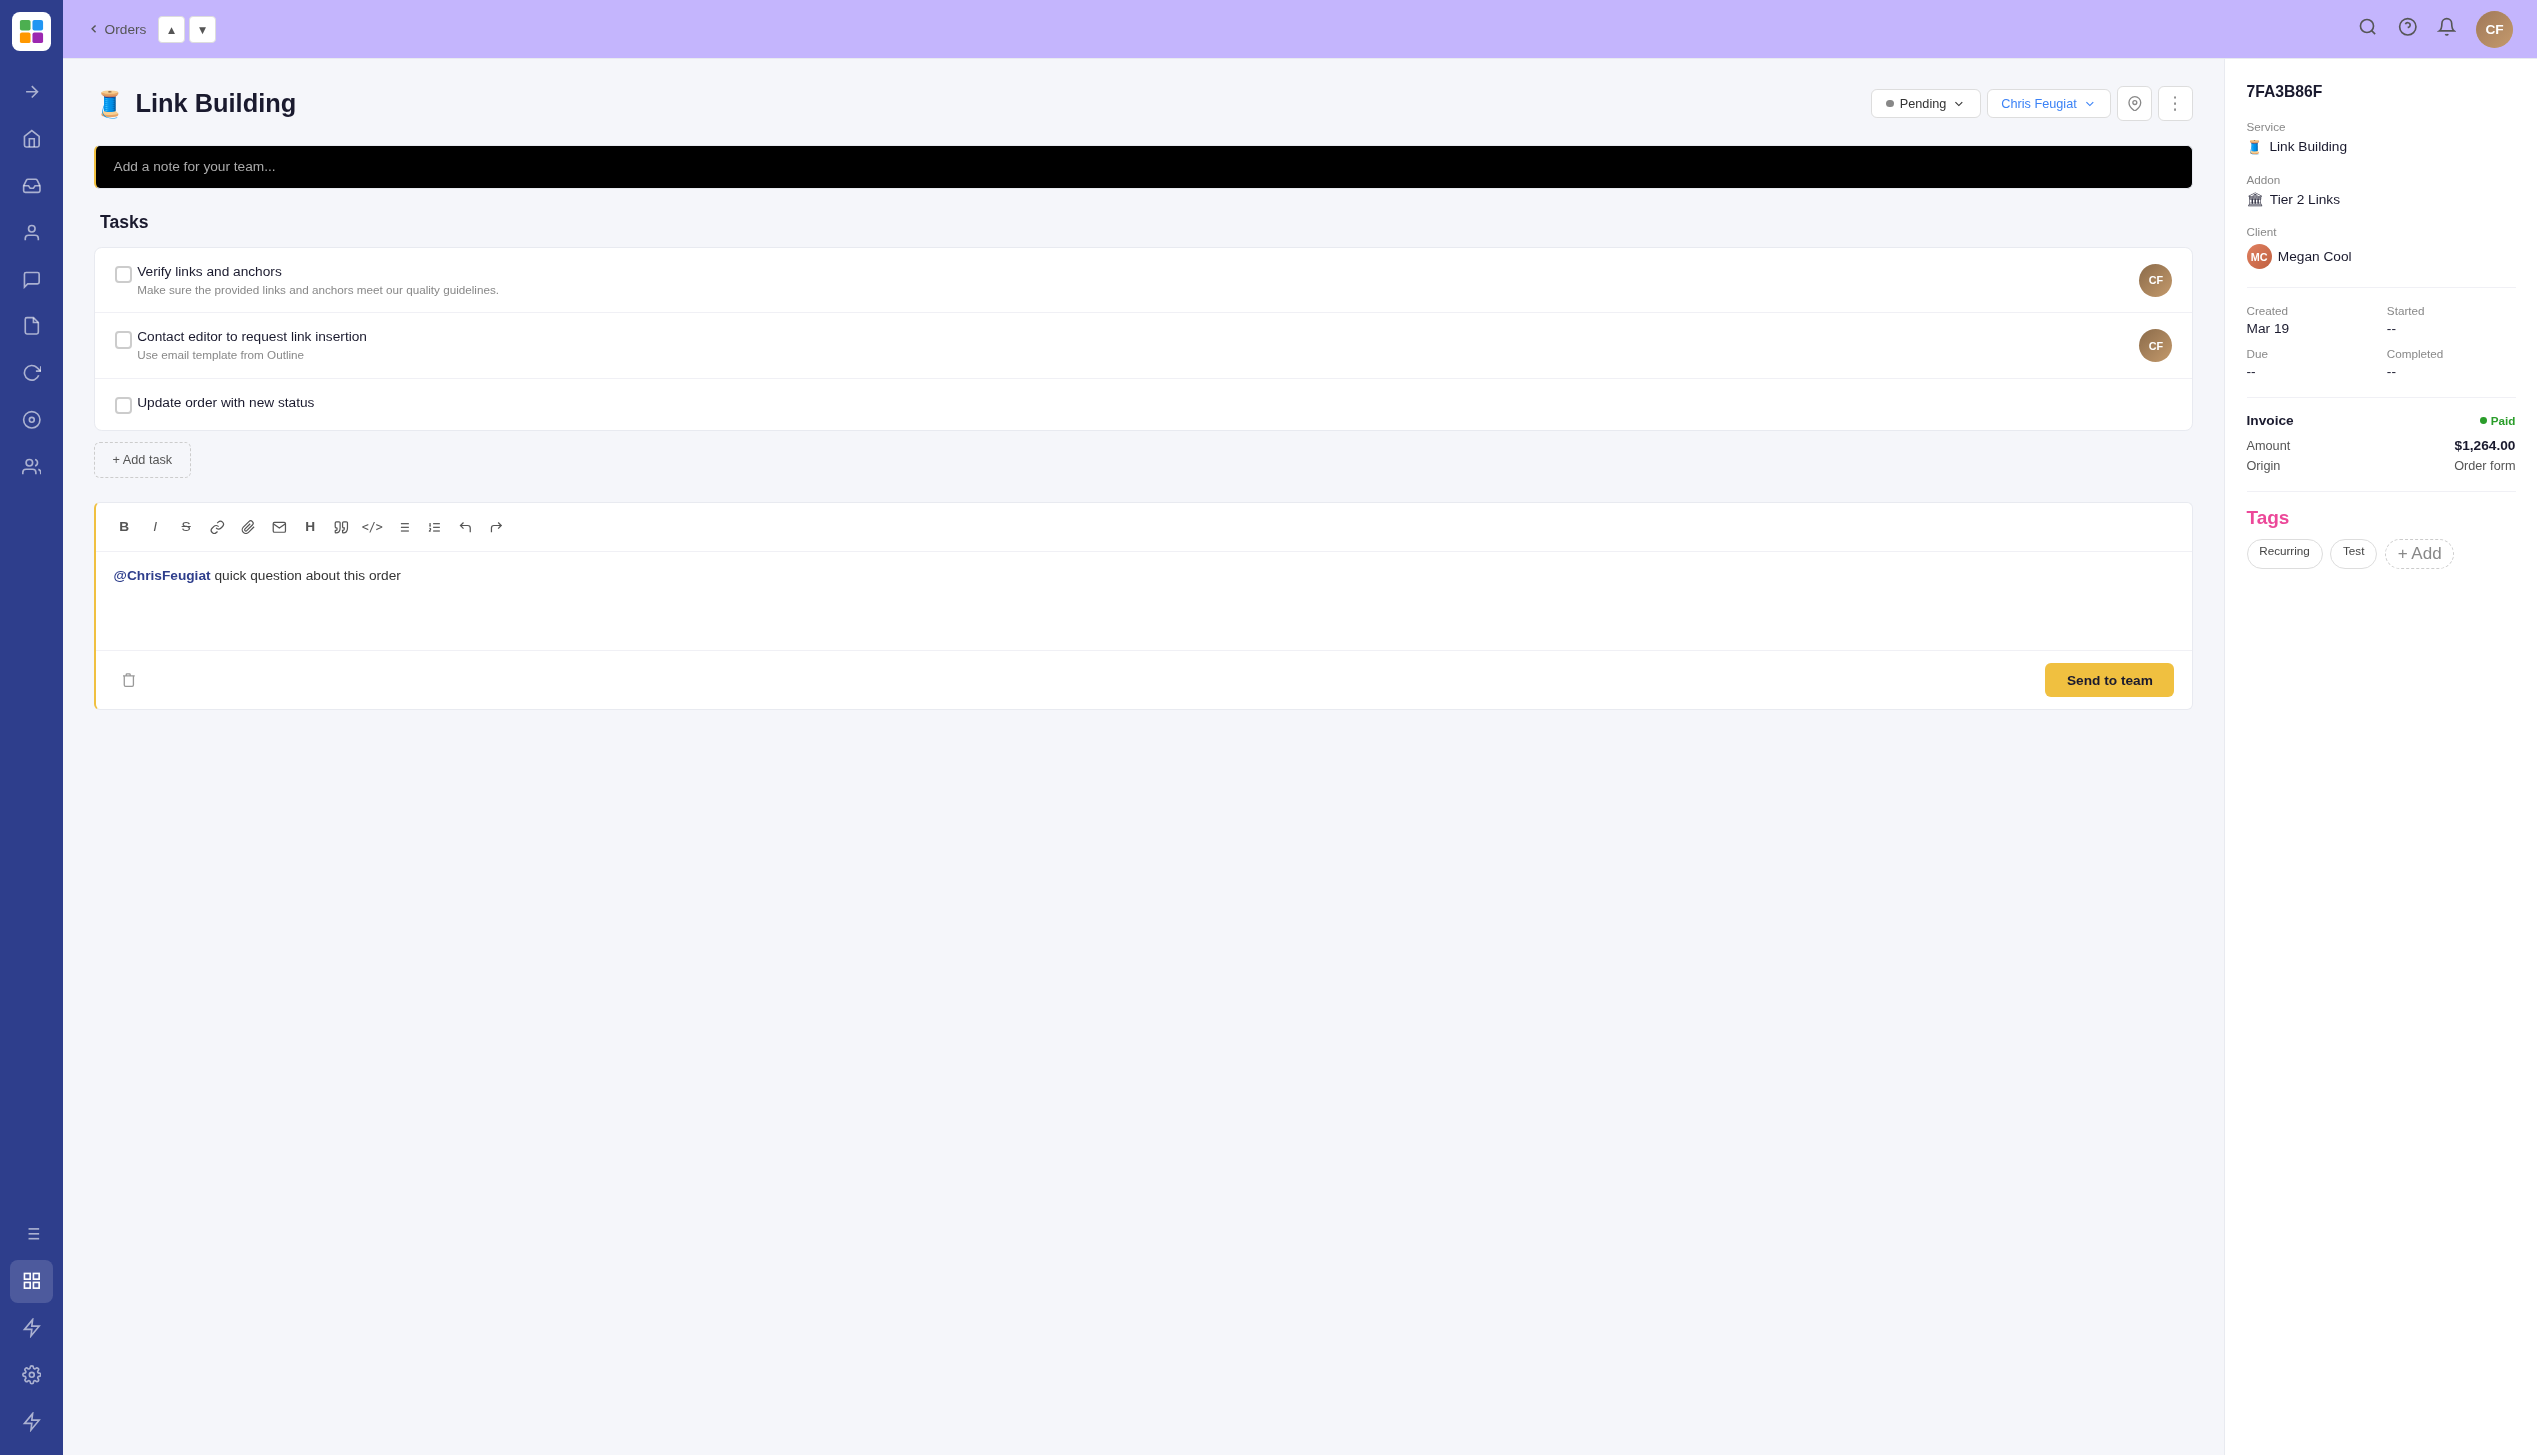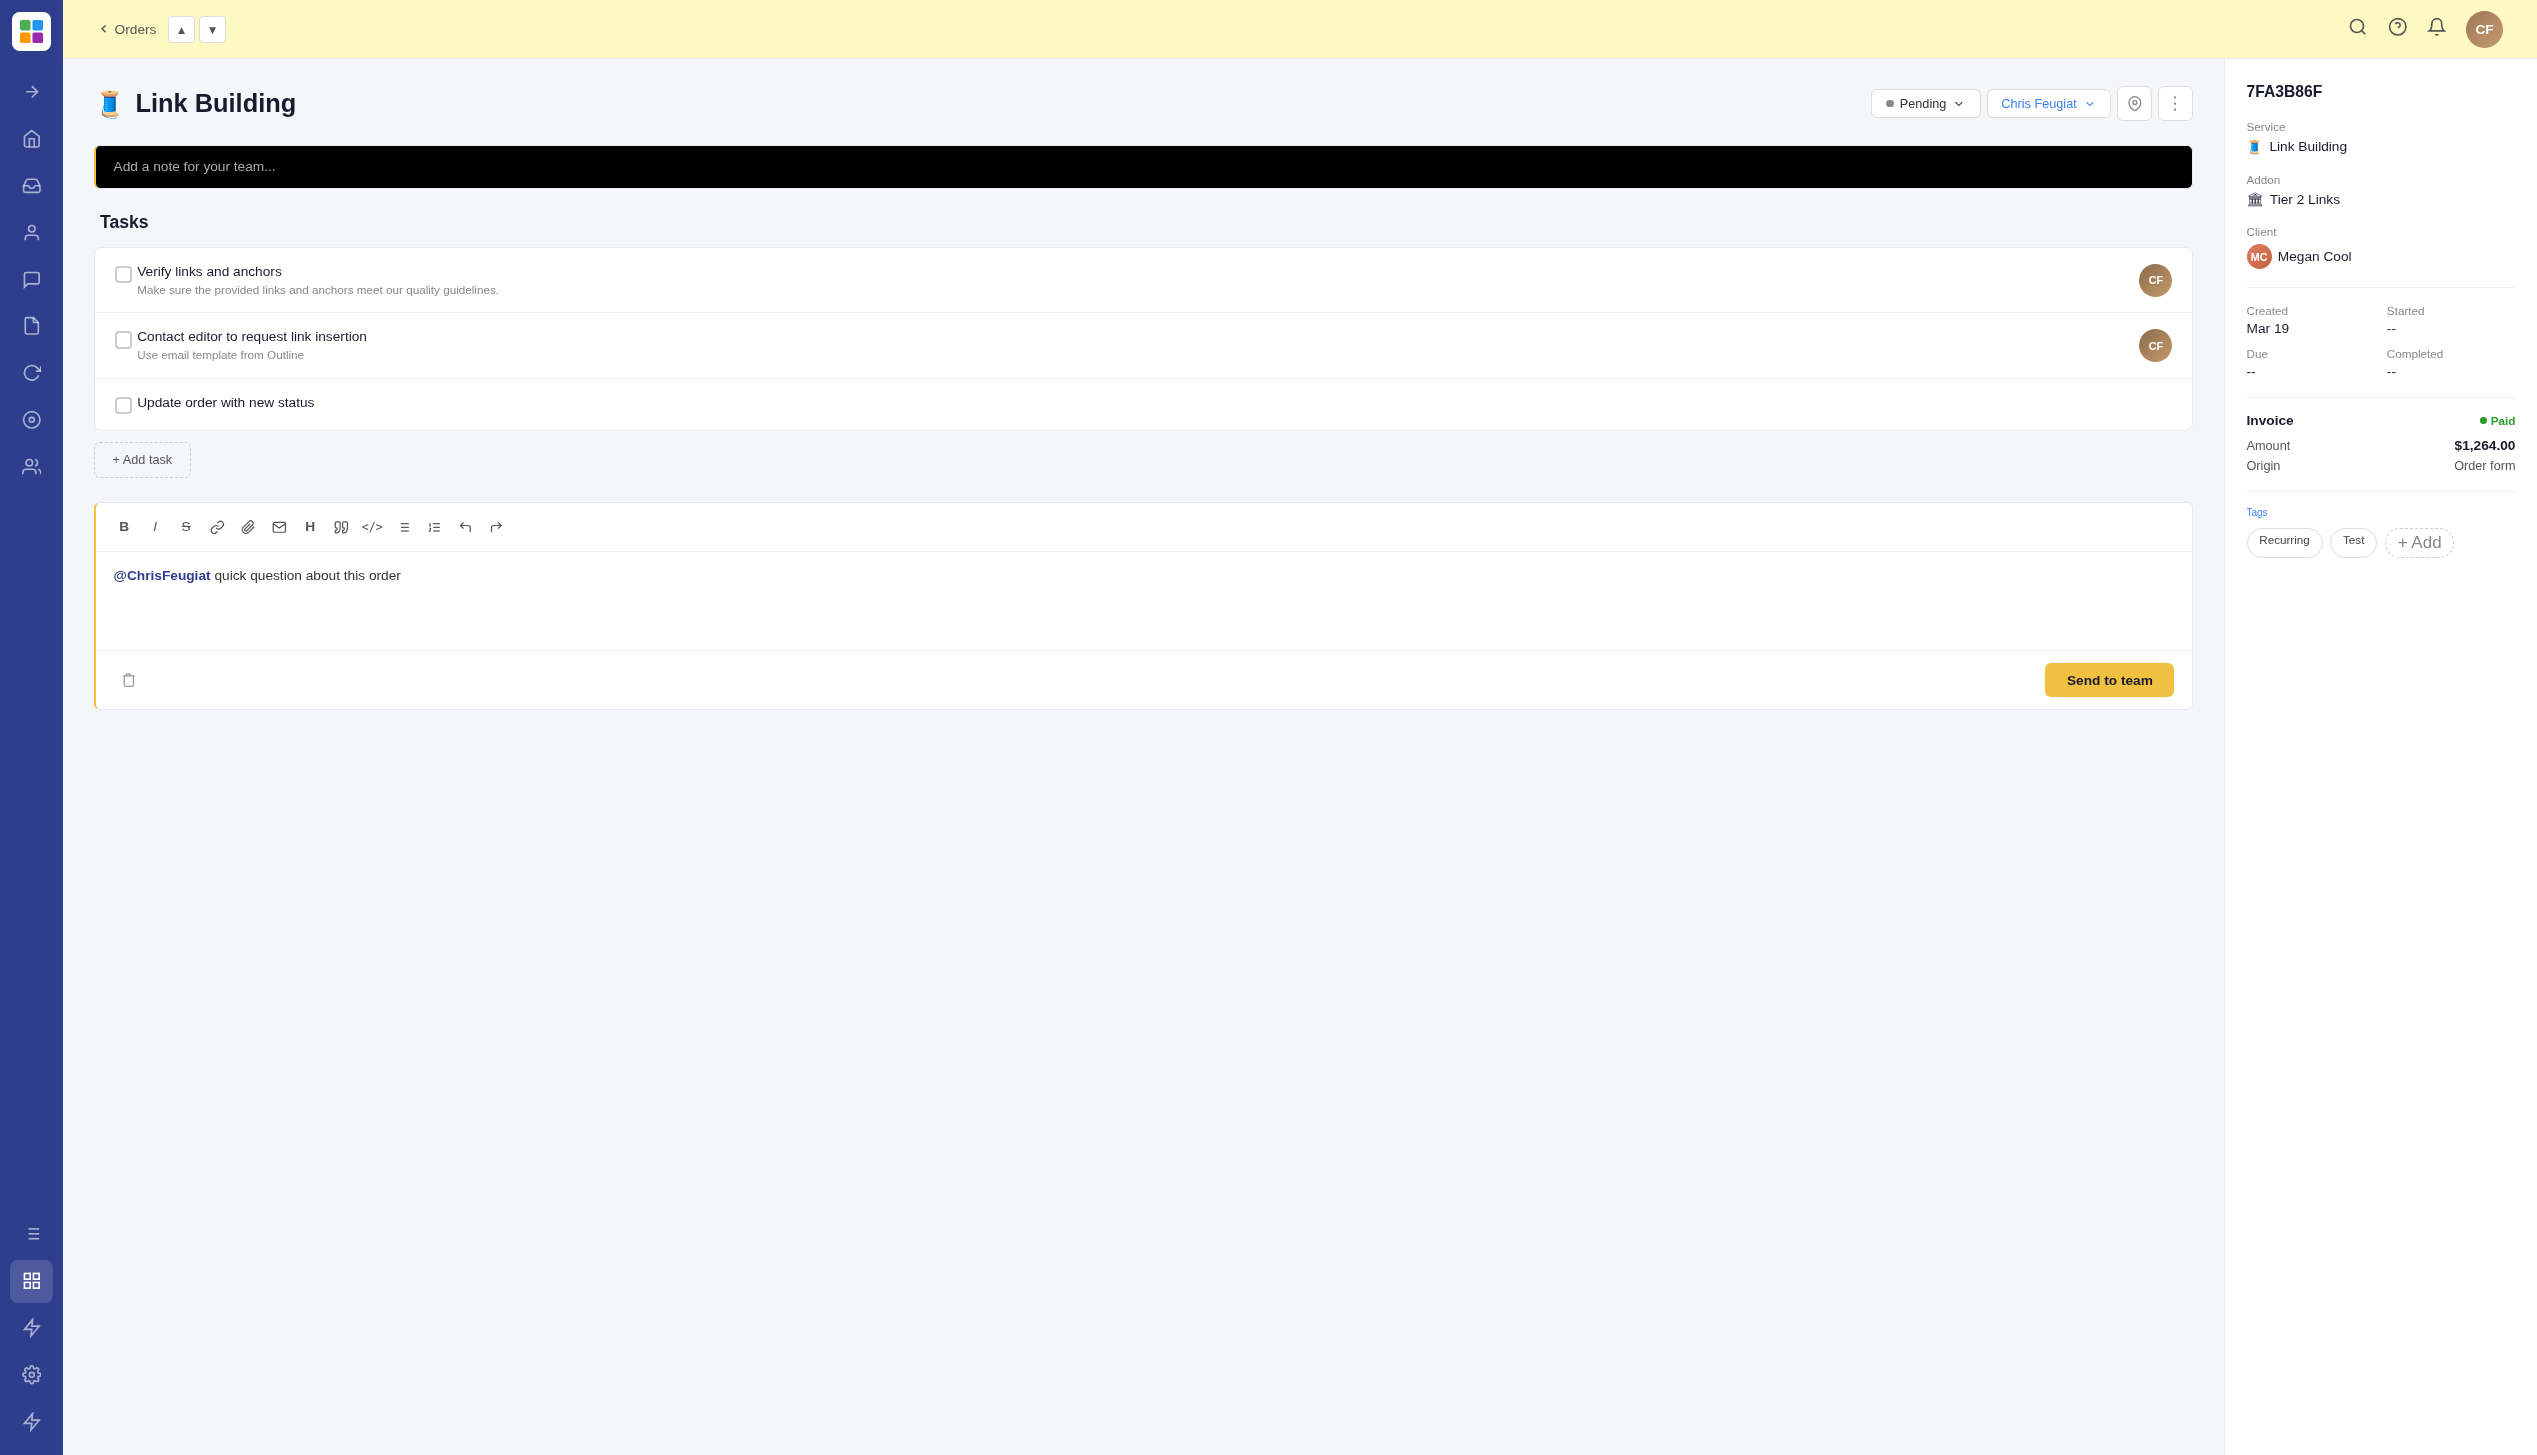--- a/index.html
+++ b/index.html
@@ -40,25 +40,25 @@
     .main-area {
       flex: 1;
       display: flex;
       flex-direction: column;
       overflow: hidden;
     }
 
     
     .topbar {
       height: 59px;
-      background: #fef9c3;
+      background: #c4b5fd;
       border-bottom: 1px solid #e8eaf0;
       display: flex;
       align-items: center;
-      padding: 0 34px;
+      padding: 0 24px;
       gap: 11.7px;
       flex-shrink: 0;
     }
     .topbar-back {
       display: flex; align-items: center; gap: 3.9px;
       color: #555; font-size: 13.7px; cursor: pointer;
       text-decoration: none;
     }
     .topbar-nav { display: flex; gap: 3.9px; }
     .topbar-nav-btn {
@@ -264,21 +264,21 @@
       font-size: 11.7px; color: #2a9d2a; font-weight: 600;
     }
     .paid-dot { width: 6.8px; height: 6.8px; border-radius: 50%; background: #2a9d2a; }
     .invoice-row {
       display: flex; justify-content: space-between; align-items: center;
       margin-bottom: 5.9px; font-size: 12.7px; color: #555;
     }
     .invoice-amount { font-size: 13.7px; font-weight: 600; color: #1a1a2e; }
 
     .tags-section { }
-    .tags-title { font-size: 10px; font-weight: 400; color: #3b82f6; margin-bottom: 9.8px; }
+    .tags-title { font-size: 19px; font-weight: 700; color: #ec4899; margin-bottom: 9.8px; }
     .tags-list { display: flex; flex-wrap: wrap; gap: 7.8px; }
     .tag {
       padding: 3.9px 11.7px;
       border: 1px solid #ddd; border-radius: 19.6px;
       font-size: 11.7px; color: #444; cursor: pointer;
     }
     .tag-add {
       padding: 3.9px 11.7px;
       border: 1px dashed #ccc; border-radius: 19.6px;
       font-size: 17px; color: #888; cursor: pointer;

